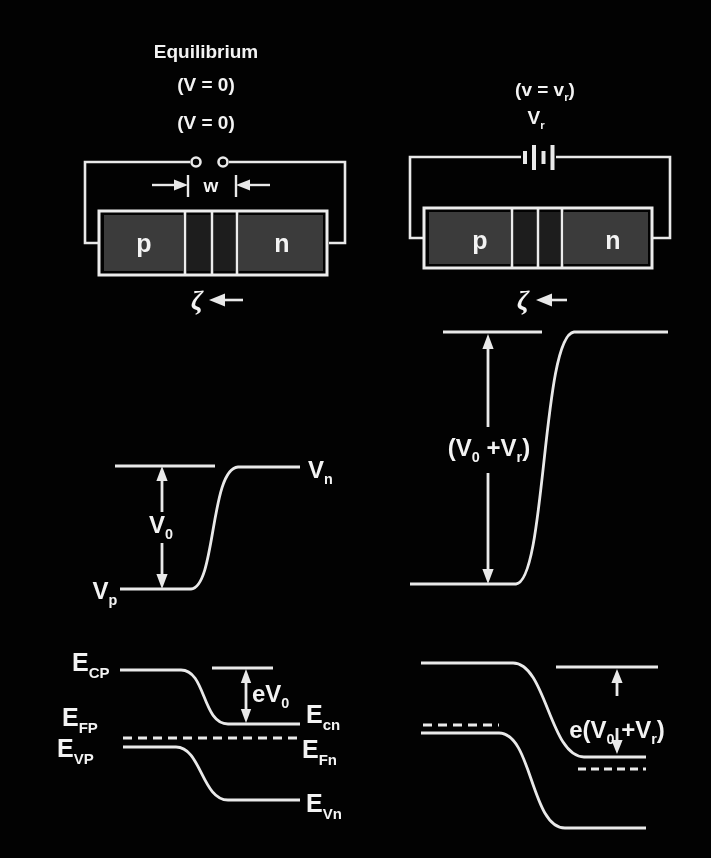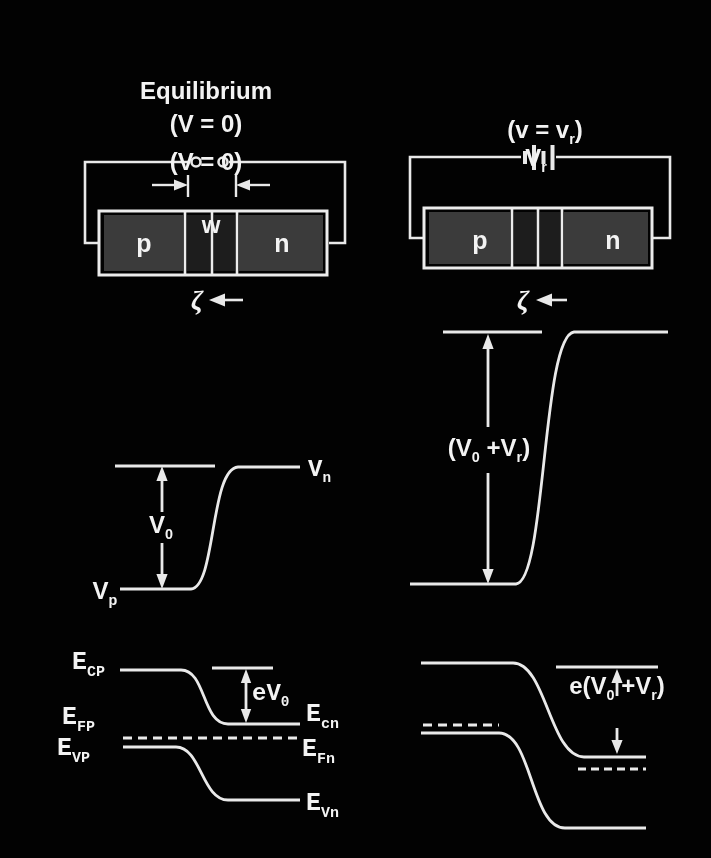--- a/index.html
+++ b/index.html
@@ -12,22 +12,22 @@
   }
   svg.art{position:absolute;left:0;top:0;}
   .lbl{
     position:absolute;
     color:#f3f3f3;
     font-weight:600;
     white-space:nowrap;
     line-height:1;
   }
   .center{transform:translate(-50%,-50%);}
-  .vcenter{transform:translateY(-50%);font-family:Liberation Mono, monospace;}
-  .fs23{font-size:24px;margin-top:40px;}
+  .vcenter{transform:translateY(-50%);}
+  .fs23{font-size:19px;}
   .fs24{font-size:24px;}
   .fs25{font-size:25px;}
   .bold{font-weight:700;}
   .sub{font-size:0.6em;vertical-align:-0.42em;font-weight:inherit;letter-spacing:0;}
   .zeta{
     font-family:"Liberation Serif",serif;
     font-style:italic;
     font-size:27px;
     font-weight:600;
   }
@@ -165,15 +165,15 @@
   <div class="lbl center fs24" style="left:489px;top:450px"><span>(V</span><span class="sub">0</span><span> +V</span><span class="sub">r</span><span>)</span></div>
 
   <div class="lbl vcenter fs25" style="left:72px;top:665px"><span>E</span><span class="sub">CP</span></div>
   <div class="lbl vcenter fs25" style="left:62px;top:720px"><span>E</span><span class="sub">FP</span></div>
   <div class="lbl vcenter fs25" style="left:57px;top:751px"><span>E</span><span class="sub">VP</span></div>
   <div class="lbl vcenter fs24" style="left:252px;top:696px"><span>eV</span><span class="sub">0</span></div>
   <div class="lbl vcenter fs25" style="left:306px;top:717px"><span>E</span><span class="sub">cn</span></div>
   <div class="lbl vcenter fs25" style="left:302px;top:752px"><span>E</span><span class="sub">Fn</span></div>
   <div class="lbl vcenter fs25" style="left:306px;top:806px"><span>E</span><span class="sub">Vn</span></div>
 
-  <div class="lbl center fs24" style="left:617px;top:688px"><span>e(V</span><span class="sub">0</span><span> +V</span><span class="sub">r</span><span>)</span></div>
+  <div class="lbl center fs24" style="left:617px;top:732px"><span>e(V</span><span class="sub">0</span><span> +V</span><span class="sub">r</span><span>)</span></div>
 
 </div>
 
 </body></html>

